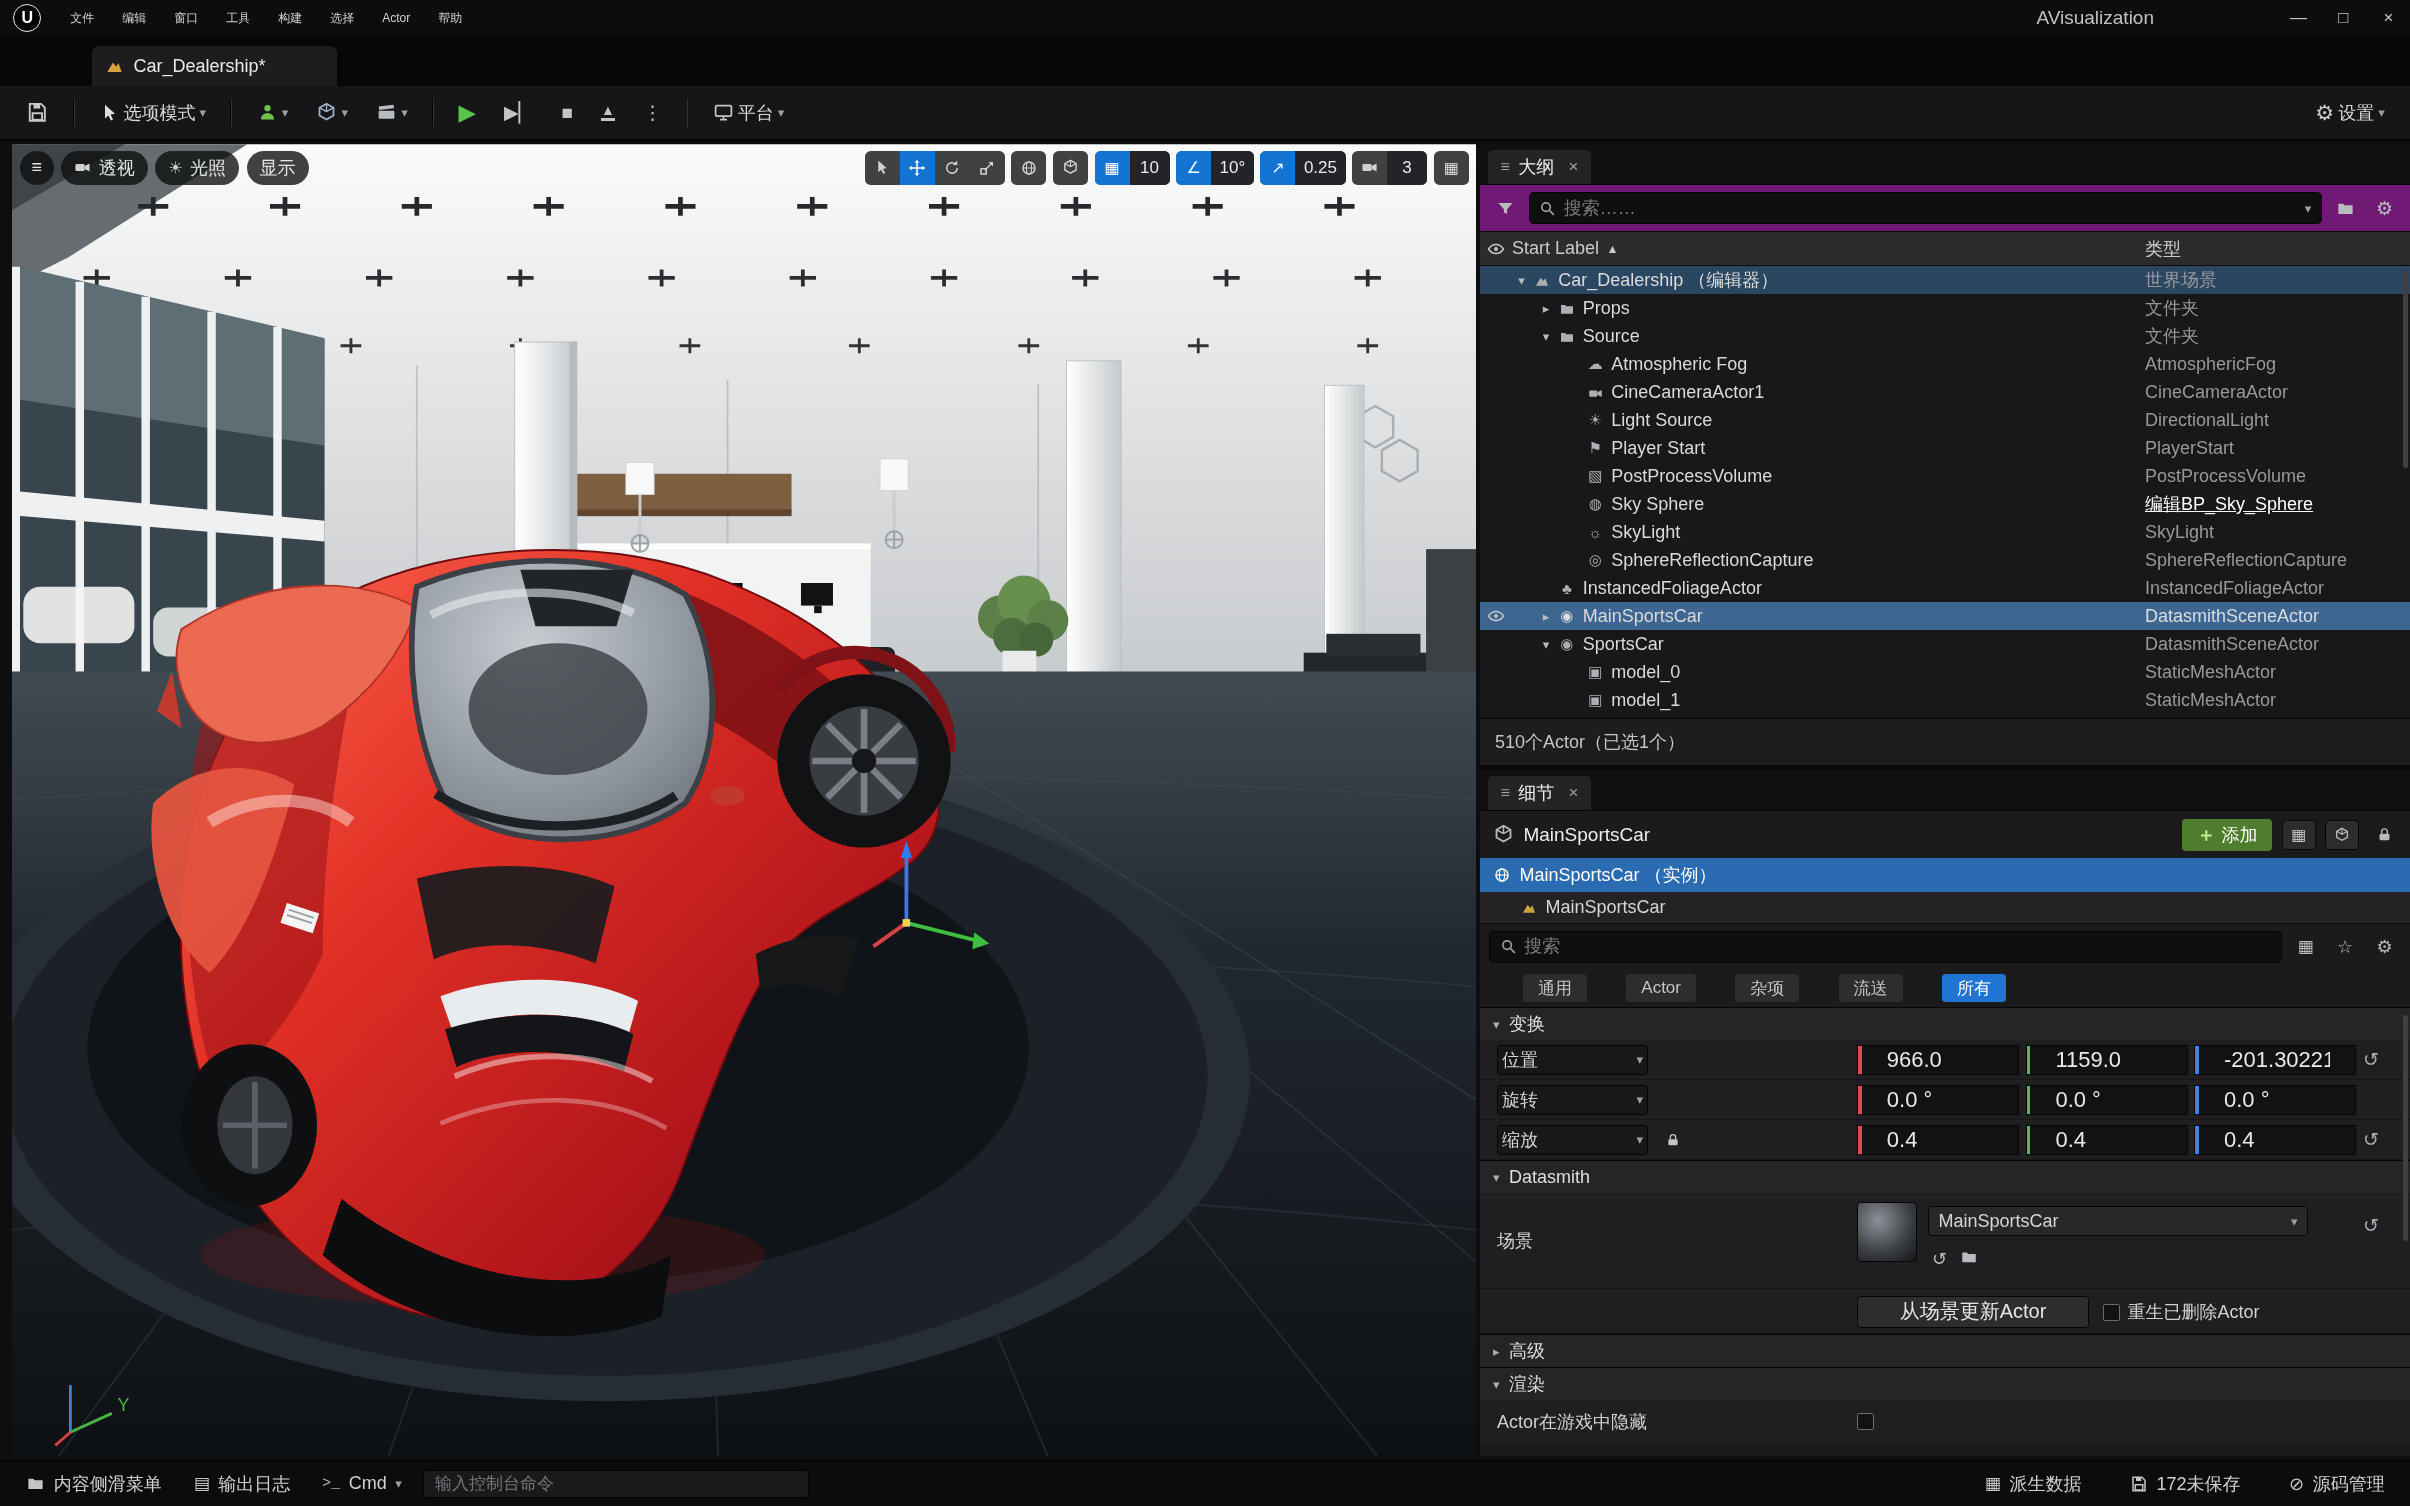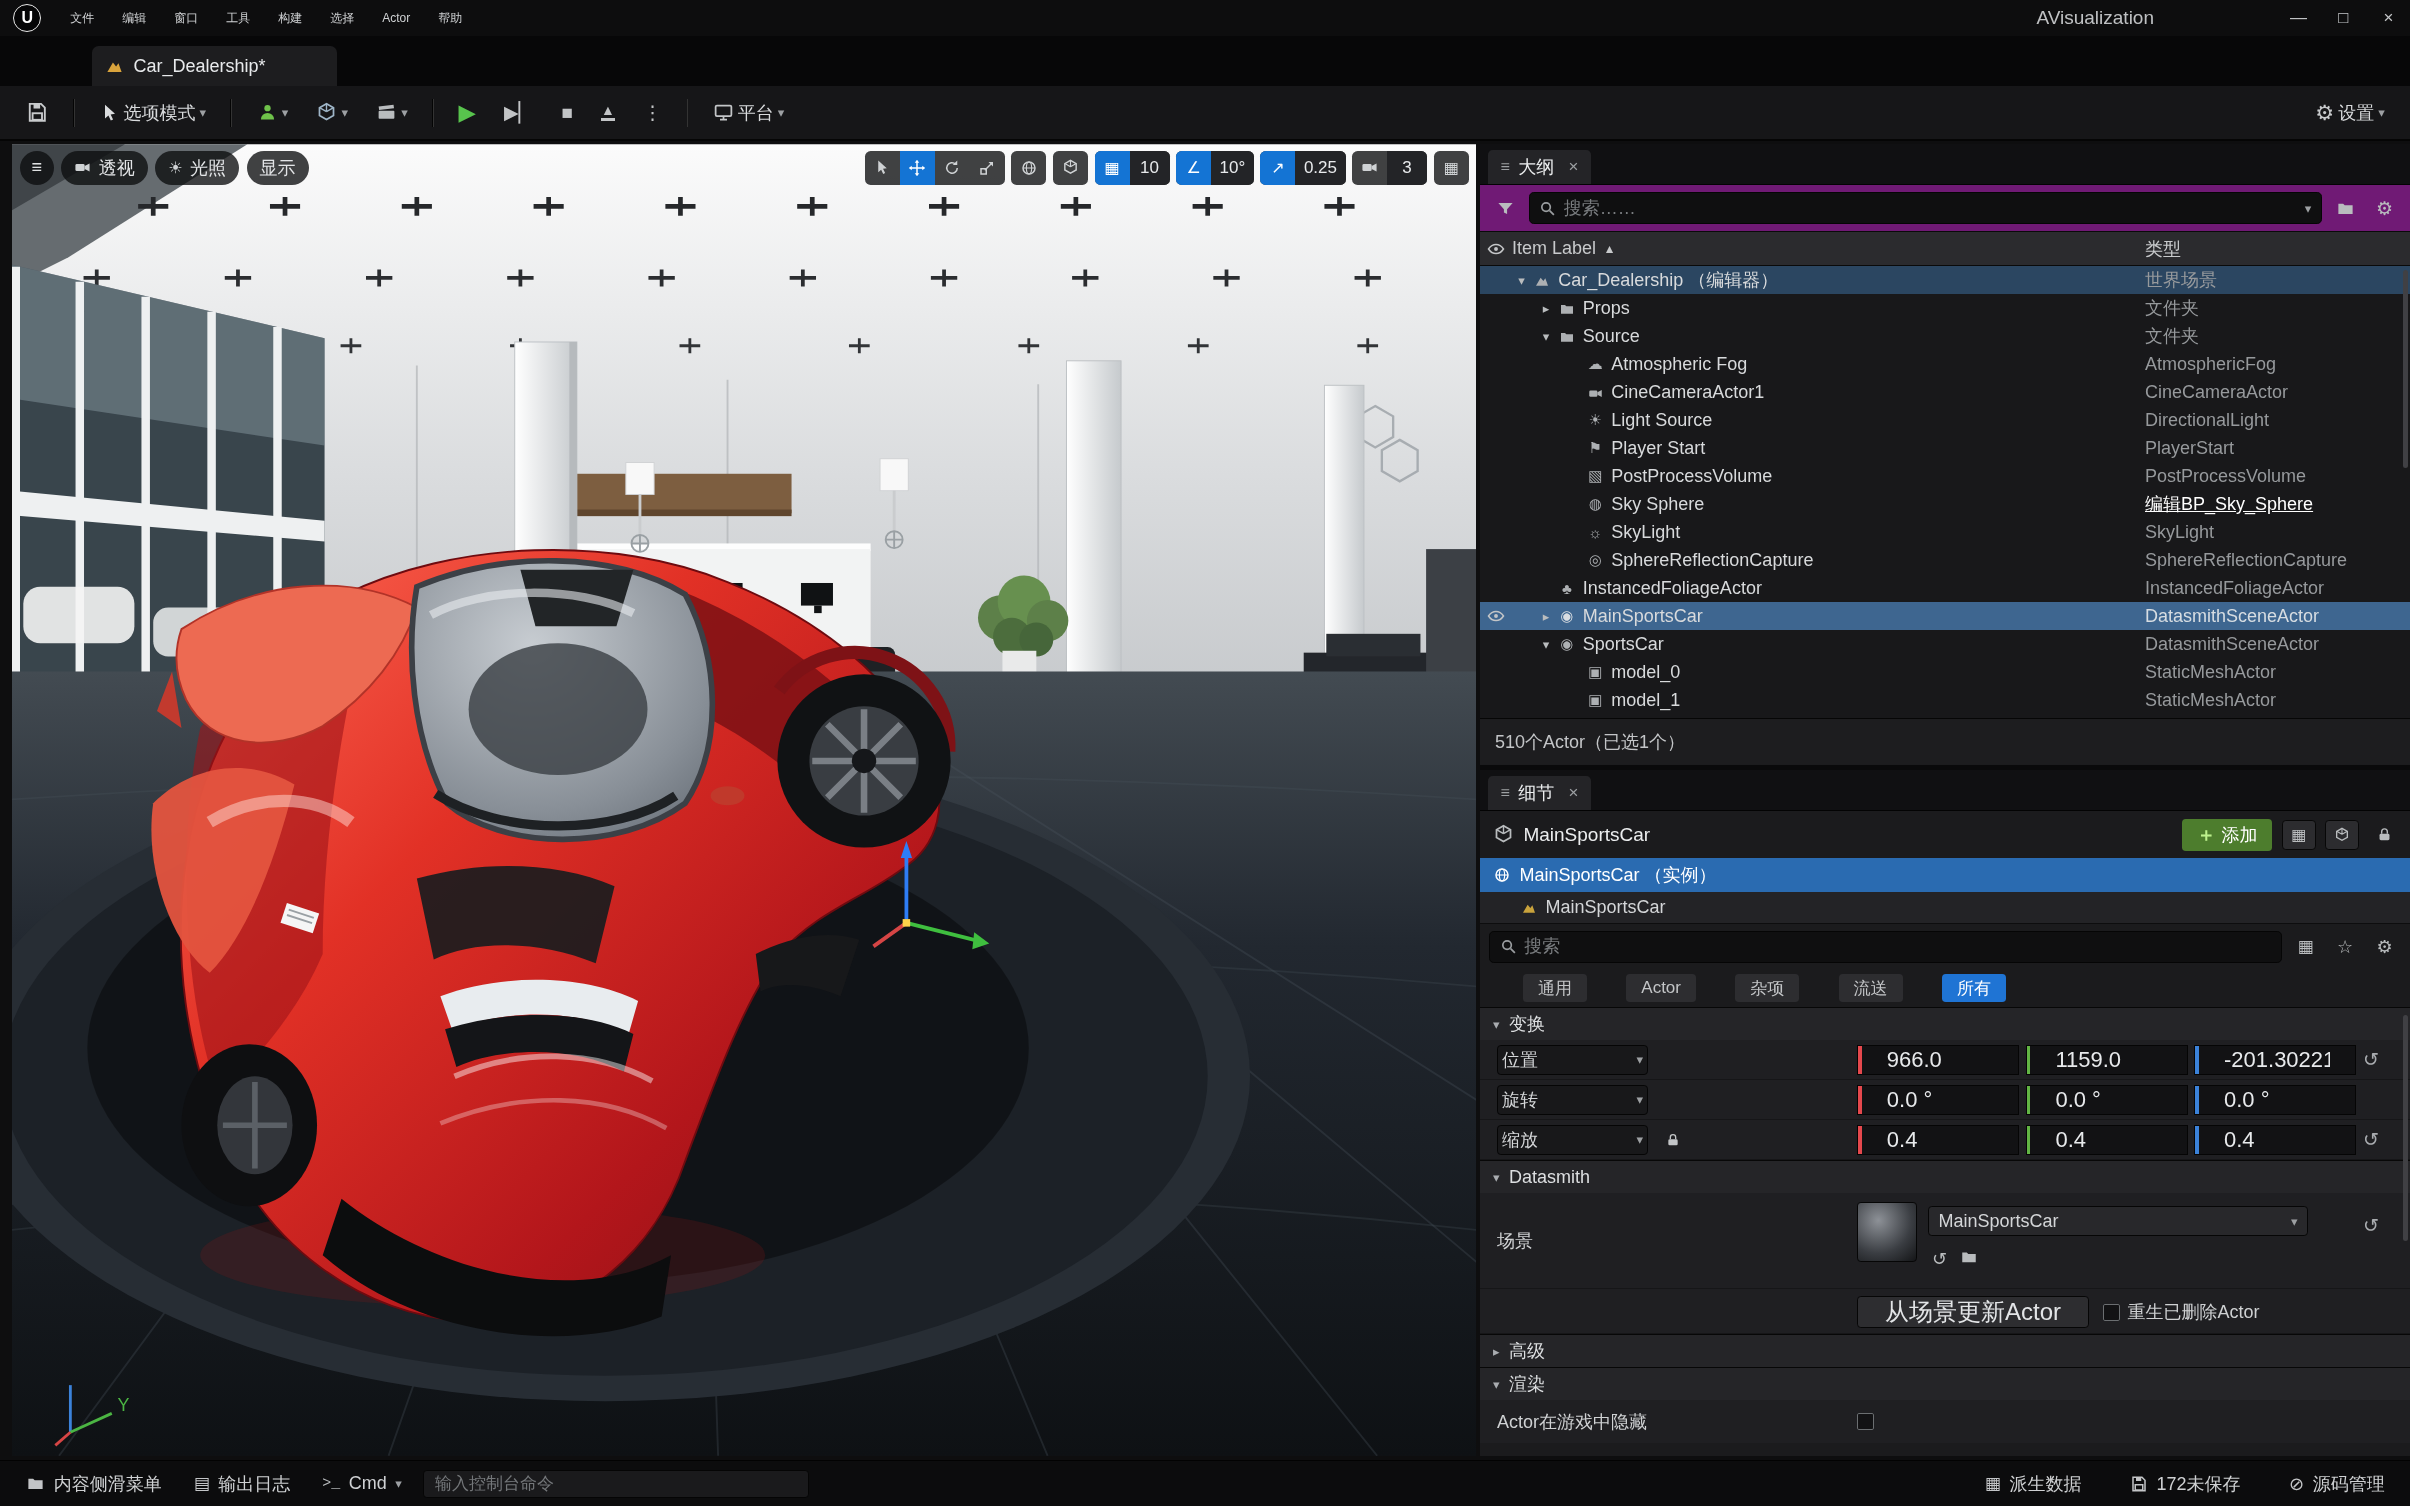--- a/index.html
+++ b/index.html
@@ -96,21 +96,21 @@
   .vx .vbar{background:#e5484d;} .vy .vbar{background:#62b544;} .vz .vbar{background:#3b82d9;}
   .vbox input{flex:1;min-width:0;background:transparent;border:none;outline:none;color:#e8eaec;font-size:22px;padding:0 25px;}
   .resetcell{position:absolute;left:883px;color:#a9acb0;font-size:19px;}
   .lockcell{position:absolute;left:185px;color:#c3c5c7;}
   .ds-row{position:relative;height:96px;background:#1f1f22;border-bottom:0.9px solid #161618;}
   .ds-label{position:absolute;left:17px;top:36px;color:#cfd1d3;}
   .thumb{position:absolute;left:377px;top:9.4px;width:60px;height:60px;border:0.9px solid #060606;border-radius:3.8px;background:radial-gradient(circle at 35% 30%,#8d9197,#3a3d42 60%,#141517);}
   .ds-drop{position:absolute;left:448px;top:13px;width:380px;height:30px;background:#28282b;border:0.9px solid #060606;border-radius:3.8px;display:flex;align-items:center;justify-content:space-between;padding:0 9.4px;color:#d4d6d8;}
   .ds-icons{position:absolute;left:452px;top:55px;display:flex;gap:13px;color:#b9bcbe;}
   .ds-actions{position:relative;height:45px;background:#1f1f22;border-bottom:0.9px solid #161618;}
-  .updbtn{position:absolute;left:377px;top:6.6px;width:232px;height:32px;background:#2d2d30;border:0.9px solid #060606;border-radius:3.8px;display:flex;align-items:center;justify-content:center;color:#e3e5e7;font-size:24px;}
+  .updbtn{position:absolute;left:377px;top:6.6px;width:232px;height:32px;background:#2d2d30;border:0.9px solid #060606;border-radius:3.8px;display:flex;align-items:center;justify-content:center;color:#e3e5e7;font-size:20px;}
   .cbx{width:17px;height:17px;background:#121214;border:0.9px solid #6b6e71;border-radius:1.9px;flex:none;}
   .cbx-row{position:absolute;left:623px;top:11.3px;display:flex;align-items:center;gap:7.5px;color:#cfd1d3;}
   .partial-row{position:relative;height:43px;background:#1f1f22;display:flex;align-items:center;padding-left:17px;color:#cfd1d3;}
   .partial-row .cbx{position:absolute;left:377px;}
 
   
   #statusbar{position:absolute;left:0;top:1460px;width:2411px;height:46px;background:#0c0c0d;border-top:1.9px solid #020202;display:flex;align-items:center;padding:0 15px;gap:9.4px;color:#cfd1d3;}
   .sb-item{display:flex;align-items:center;gap:8.5px;height:34px;padding:0 11.3px;border-radius:3.8px;font-size:18px;}
   .console-in{width:386px;height:28px;background:#1a1a1c;border:0.9px solid #050505;border-radius:3.8px;color:#cfd1d3;font-size:17px;padding:0 11.3px;outline:none;}
   .console-in::placeholder{color:#737679;}
@@ -596,21 +596,21 @@
         <div class="iconbtn">
             <span class="glyph" style="font-size:19px">⚙</span>
           </div>
       </div>
       <div class="olhead">
         <span class="eyecell">
             <svg class="ic" width="18" height="18" viewBox="0 0 19 19">
               <use href="#sym-eye"></use>
             </svg>
           </span>
-        <span>Item Label</span>
+        <span>Start Label</span>
         <span style="margin-left:7.5px;font-size:12.2px">▲</span>
         <span class="htype">类型</span>
       </div>
       <div id="ol-rows">
         <div class="olr worldrow">
           <span class="eyecell"></span>
             <span class="ind0"></span>
             <span class="arrow">▾</span>
           <span class="ri gold"><svg class="ic" width="16" height="16" viewBox="0 0 17 17">
                 <use href="#sym-mountain"></use>

